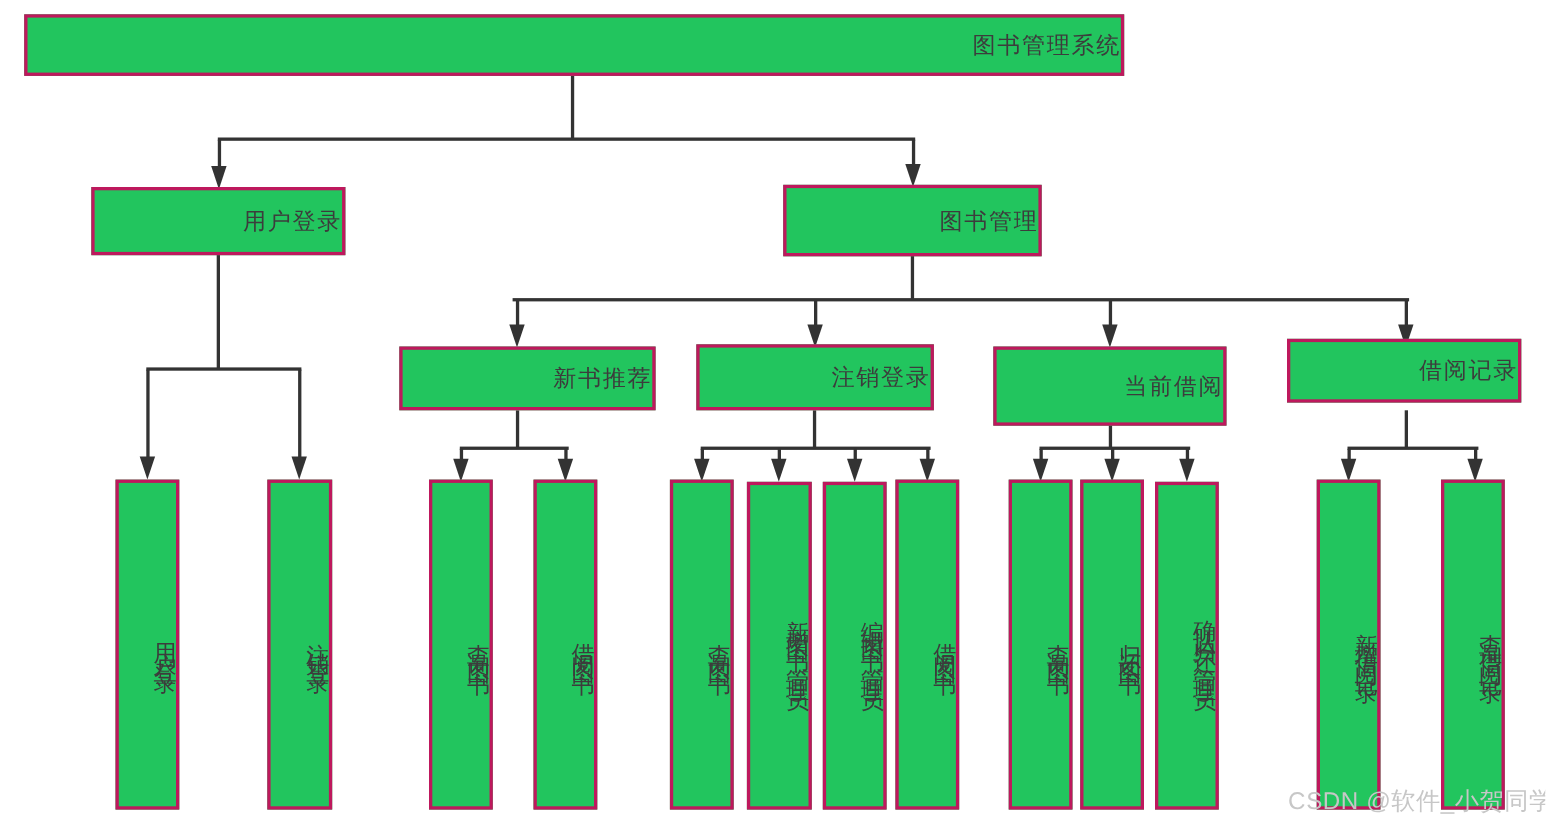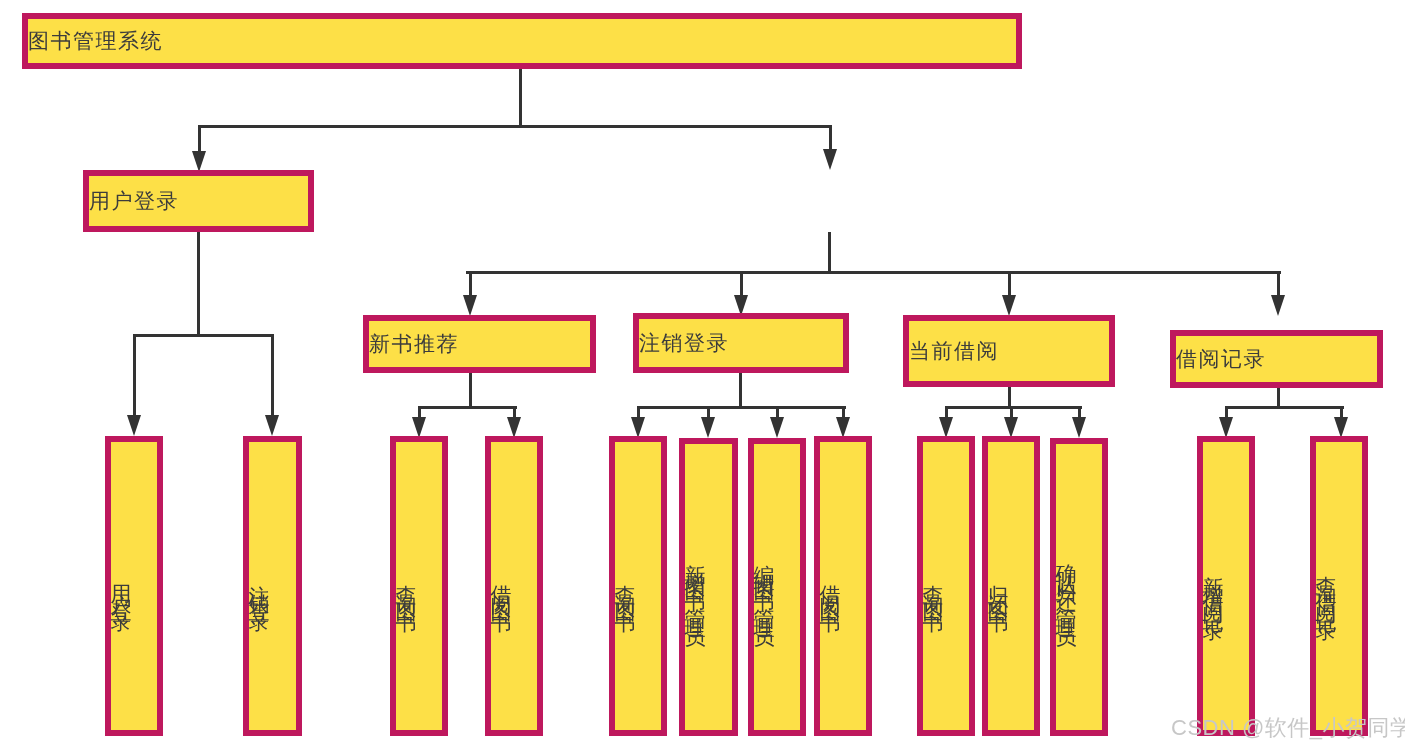--- a/index.html
+++ b/index.html
@@ -1,22 +1,22 @@
 <!DOCTYPE html>
 <html><head>
 <meta charset="utf-8">
 <style>
   html,body { margin:0; padding:0; background:#ffffff; }
   body { width:1405px; height:747px; font-family:"Liberation Sans","DejaVu Sans",sans-serif; }
   .canvas { position:relative; width:1405px; height:747px; background:#ffffff; overflow:hidden; }
 
   .box {
     position:absolute; box-sizing:border-box;
-    border:6px solid #be185d; background:#fde047;
-    display:flex; align-items:center; justify-content:flex-start;
+    border:3px solid #be185d; background:#22c55e;
+    display:flex; align-items:center; justify-content:flex-end;
     color:#3c3c3c;
   }
   .hbox { font-size:21px; letter-spacing:1.5px; }
   .leaf .vtext {
     writing-mode:vertical-rl; text-orientation:mixed;
     font-size:21px; line-height:1; letter-spacing:9px;
     color:#3c3c3c; white-space:nowrap;
   }
 
   
@@ -83,31 +83,34 @@
   <div class="arr" style="left:1218px;top:408px;height:30px"></div>
   <div class="arr" style="left:1333px;top:408px;height:30px"></div>
 
   <div class="box hbox" style="left:22px;top:13px;width:1000px;height:56px">
     <span>图书管理系统</span>
   </div>
 
   <div class="box hbox" style="left:83px;top:170px;width:231px;height:62px">
     <span>用户登录</span>
   </div>
+  <div class="box hbox" style="left:712px;top:168px;width:235px;height:65px">
+    <span>图书管理</span>
+  </div>
 
   <div class="box hbox" style="left:363px;top:315px;width:233px;height:58px">
     <span>新书推荐</span>
   </div>
   <div class="box hbox" style="left:633px;top:313px;width:216px;height:60px">
     <span>注销登录</span>
   </div>
   <div class="box hbox" style="left:903px;top:315px;width:212px;height:72px">
     <span>当前借阅</span>
   </div>
-  <div class="box hbox" style="left:1170px;top:330px;width:213px;height:58px">
+  <div class="box hbox" style="left:1170px;top:308px;width:213px;height:58px">
     <span>借阅记录</span>
   </div>
 
   <div class="box leaf" style="left:105px;top:436px;width:58px;height:300px">
     <span class="vtext">用户登录</span>
   </div>
   <div class="box leaf" style="left:243px;top:436px;width:59px;height:300px">
     <span class="vtext">注销登录</span>
   </div>
 

